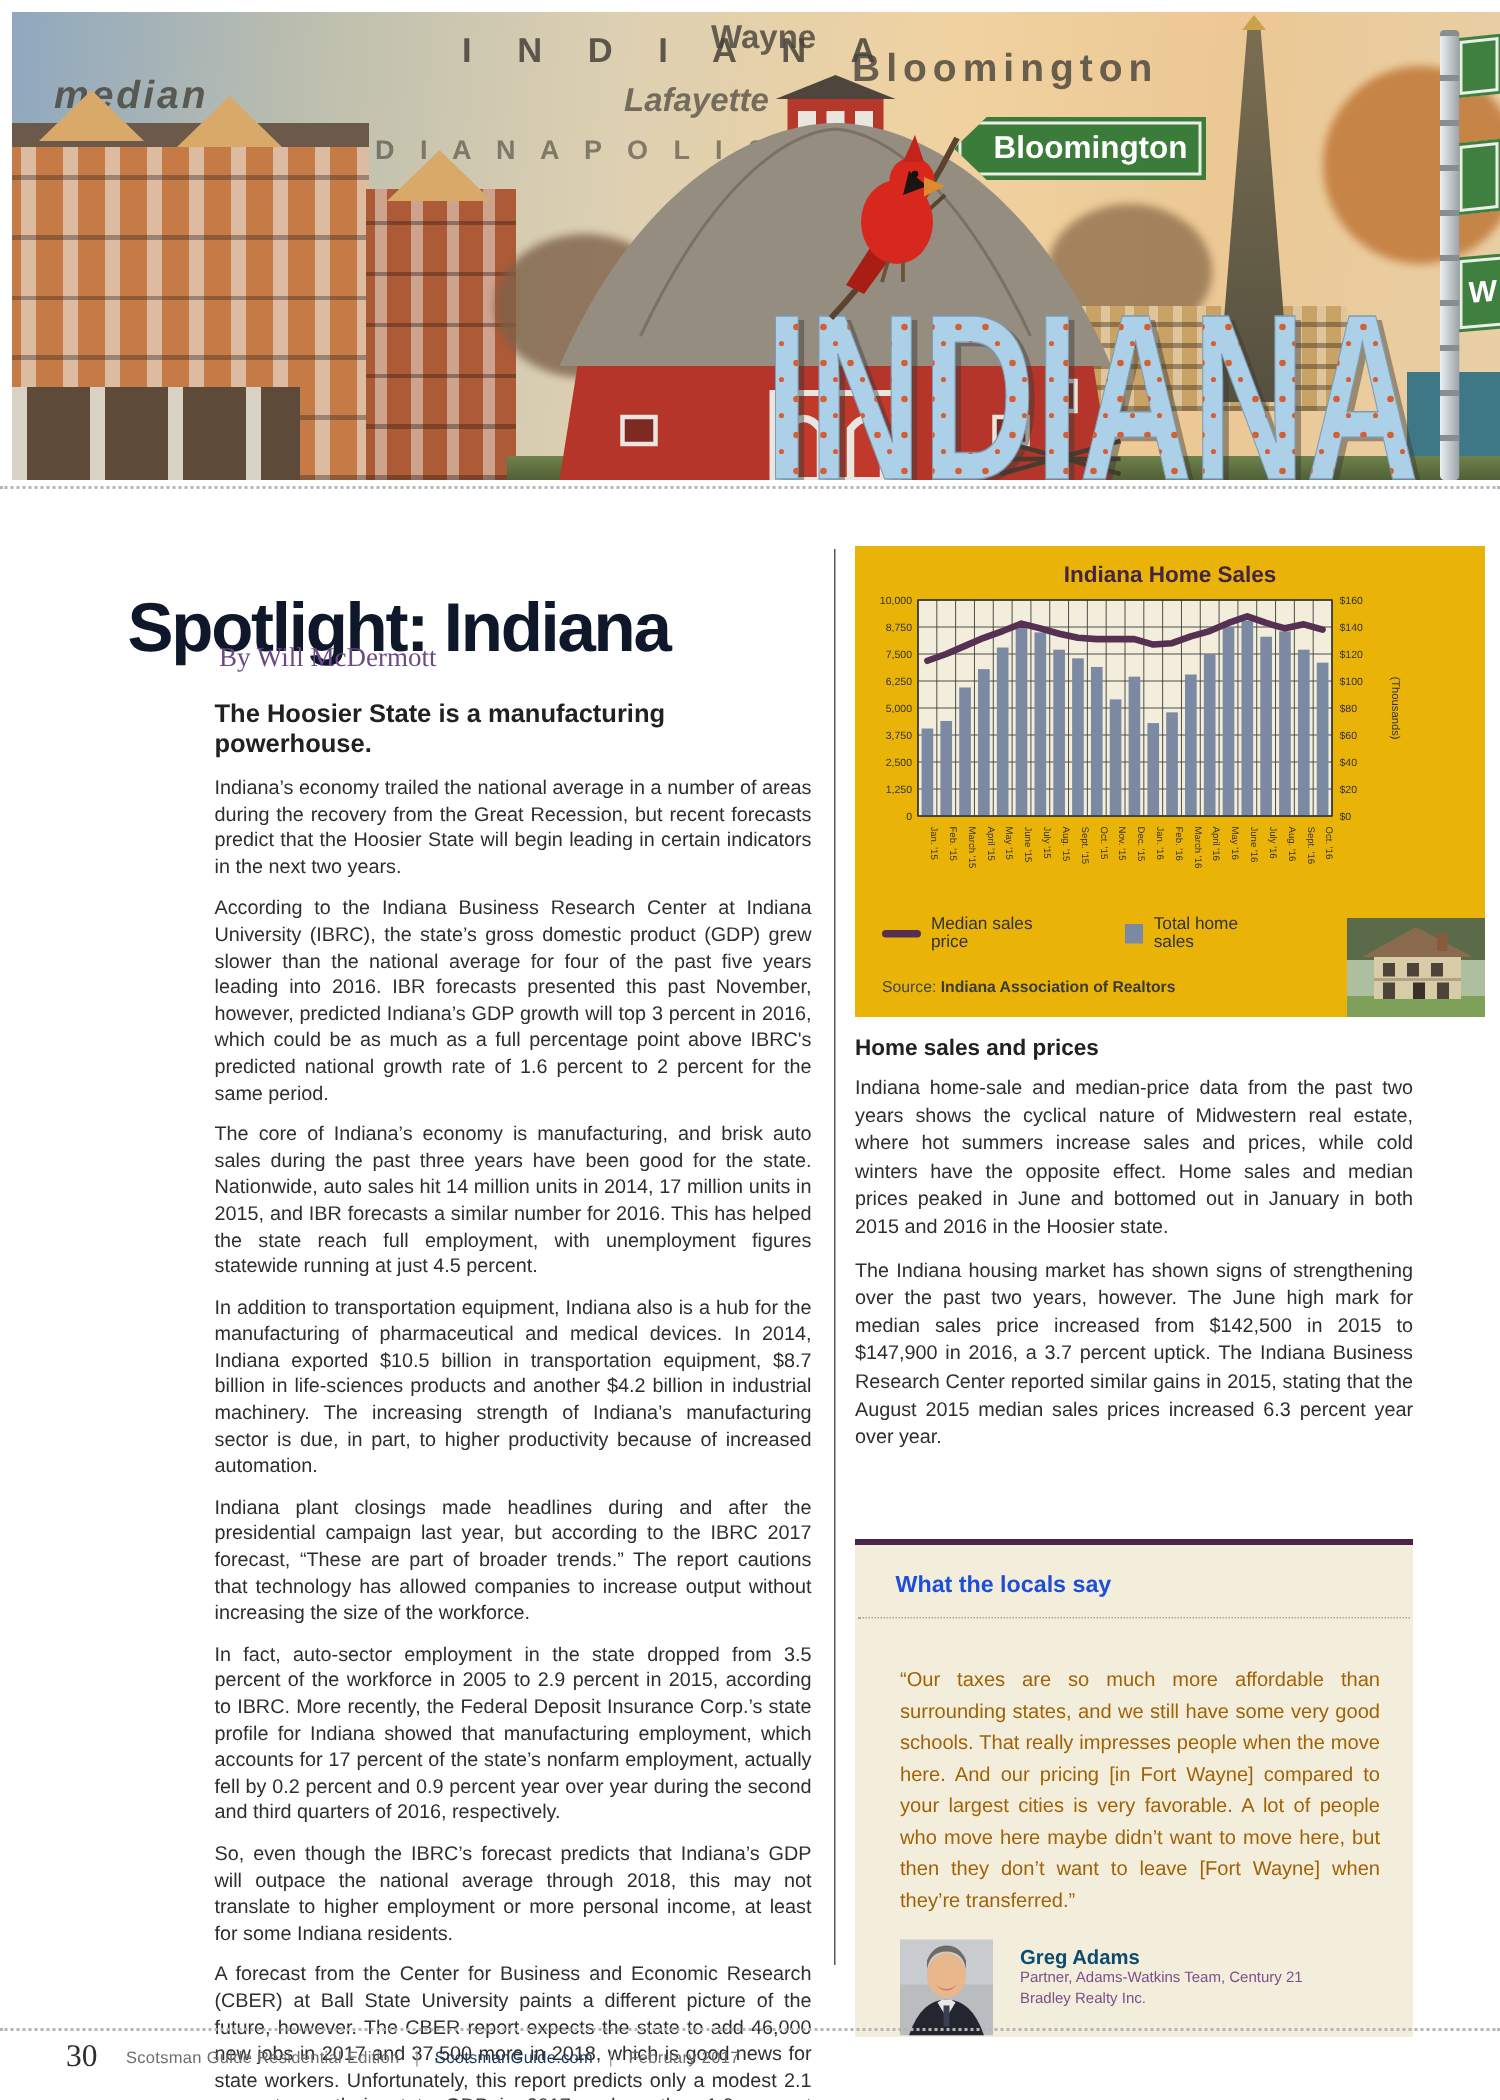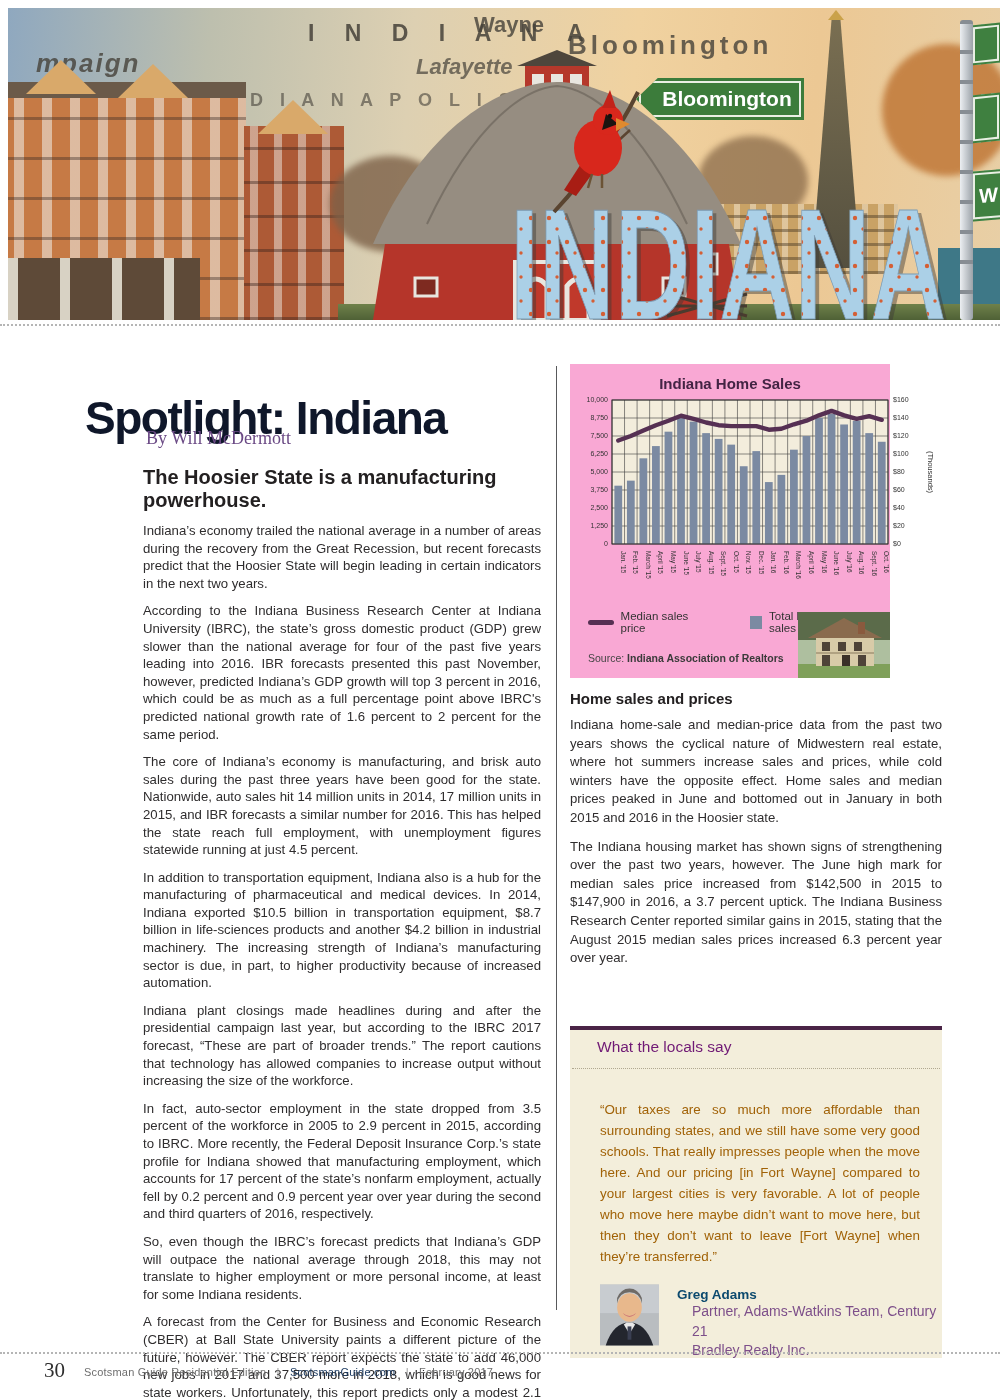--- a/index.html
+++ b/index.html
@@ -43,62 +43,62 @@
     background:linear-gradient(90deg,#eceff2,#9ba2a8);
     background-image:repeating-linear-gradient(0deg,transparent 0 26px,#878d93 26px 30px),linear-gradient(90deg,#eceff2,#9ba2a8);}
   .sign-right{position:absolute;background:#3f8040;z-index:39;color:#fff;font-weight:700;font-size:20px;
     display:flex;align-items:center;box-shadow:inset 0 0 0 2px #3f8040, inset 0 0 0 4px #e9efe4;}
   .dots{position:absolute;left:0;width:1000px;border-top:2px dotted #b5b5b5;}
 
   
   .title{position:absolute;left:85px;top:360px;font-size:46px;font-weight:800;letter-spacing:-1.5px;color:#0f172a;}
   .byline{position:absolute;left:146px;top:428px;font-family:"Liberation Serif",serif;font-size:18px;color:#6b4a85;}
   .left-col{position:absolute;left:143px;top:466px;width:398px;}
-  .lede{font-size:20px;font-weight:700;color:#232021;margin:0 0 10px 0;}
+  .lede{font-size:17px;font-weight:700;color:#232021;margin:0 0 10px 0;}
   .body-p{font-size:13.2px;line-height:17.6px;text-align:justify;margin:0 0 10px 0;color:#2f2d2e;}
   .v-divider{position:absolute;left:556px;top:366px;width:1px;height:944px;background:#58595b;}
 
   
-  .chart-box{position:absolute;left:570px;top:364px;width:320px;height:314px;background:#f9a8d4;}
+  .chart-box{position:absolute;left:570px;top:364px;width:420px;height:314px;background:#eab308;}
   .chart-title{text-align:center;font-size:15px;font-weight:700;color:#432444;padding-top:11px;}
   #chart-svg{position:absolute;left:0;top:30px;}
   .legend-row{position:absolute;left:18px;top:246px;width:260px;display:flex;align-items:center;font-size:11.5px;color:#333;}
   .legend-line{width:28px;height:5px;border-radius:3px;background:#563053;margin-right:7px;}
   .legend-sq{width:13px;height:13px;background:#7b8aa2;margin:0 7px 0 42px;}
   .source-line{position:absolute;left:18px;top:288px;font-size:10.5px;color:#454545;text-align:center;}
   .source-line b{color:#3a3a3a;}
   .house-photo{position:absolute;right:0;bottom:0;}
 
   
   .right-col{position:absolute;left:570px;top:690px;width:372px;}
   .sec-head{font-size:15px;font-weight:700;color:#232021;margin:0 0 9px 0;}
 
   
   .locals-box{position:absolute;left:570px;top:1026px;width:372px;height:328px;background:#f3eedb;border-top:4px solid #4a2446;}
-  .locals-head{font-size:15.5px;font-weight:400;color:#701a75;padding:8px 0 12px 27px;}
+  .locals-head{font-size:15.5px;font-weight:700;color:#1d4ed8;padding:18px 0 12px 27px;}
   .locals-dots{border-top:1px dotted #b0a890;margin:0 2px;}
   .quote{padding:17px 22px 0 30px;font-size:13.4px;line-height:21px;text-align:justify;color:#a16207;}
   .attrib{display:flex;margin:16px 0 0 30px;}
   .attrib-text{margin-left:18px;padding-top:4px;}
   .attrib-name{font-size:13.5px;font-weight:700;color:#0c4a6e;}
-  .attrib-role{font-size:14px;color:#7d4f8a;line-height:1.38;margin-left:15px;}
+  .attrib-role{font-size:10px;color:#7d4f8a;line-height:1.38;}
 
   
   .pagenum{position:absolute;left:44px;top:1358px;font-family:"Liberation Serif",serif;font-size:21px;color:#2e2e2e;}
   .footer-line{position:absolute;left:84px;top:1366px;font-size:11px;color:#6e6e6e;letter-spacing:.2px;}
   .footer-line .site{font-weight:400;color:#1c3a60;}
   .footer-line .sep{margin:0 7px;color:#9a9a9a;}
 </style>
 </head>
 <body>
 
 <div id="page">
 
   <div class="header">
-    <span class="map-label" style="left:28px;top:40px;font-size:26px;opacity:.8;letter-spacing:2px;font-style:italic;">mpaign</span>
+    <span class="map-label" style="left:28px;top:40px;font-size:26px;opacity:.8;letter-spacing:2px;font-style:italic;">median</span>
     <span class="map-label" style="left:300px;top:12px;font-size:23px;letter-spacing:12px;opacity:.85;">I N D I A N A</span>
     <span class="map-label" style="left:466px;top:4px;font-size:22px;opacity:.8;">Wayne</span>
     <span class="map-label" style="left:408px;top:46px;font-size:22px;opacity:.7;font-style:italic;">Lafayette</span>
     <span class="map-label" style="left:190px;top:82px;font-size:18px;letter-spacing:6px;opacity:.6;">I N D I A N A P O L I S</span>
     <span class="map-label" style="left:560px;top:22px;font-size:26px;letter-spacing:4px;opacity:.8;">Bloomington</span>
 
     <div class="apt-roof"></div>
     <div class="apt-gable" style="left:18px;top:52px;"></div>
     <div class="apt-gable" style="left:110px;top:56px;"></div>
     <div class="apt-gable" style="left:250px;top:92px;"></div>

